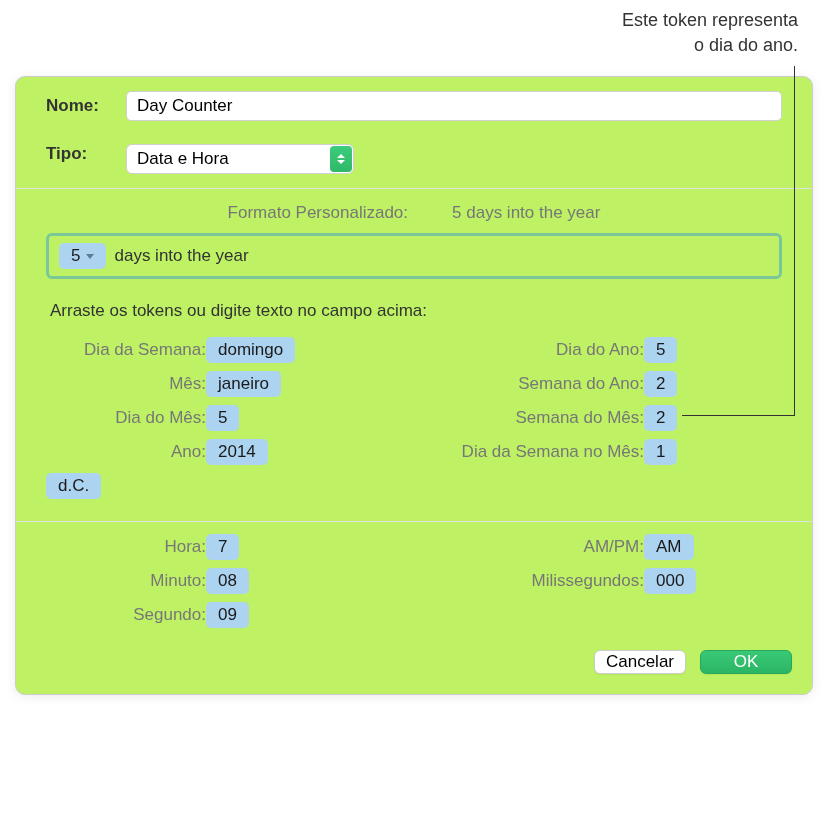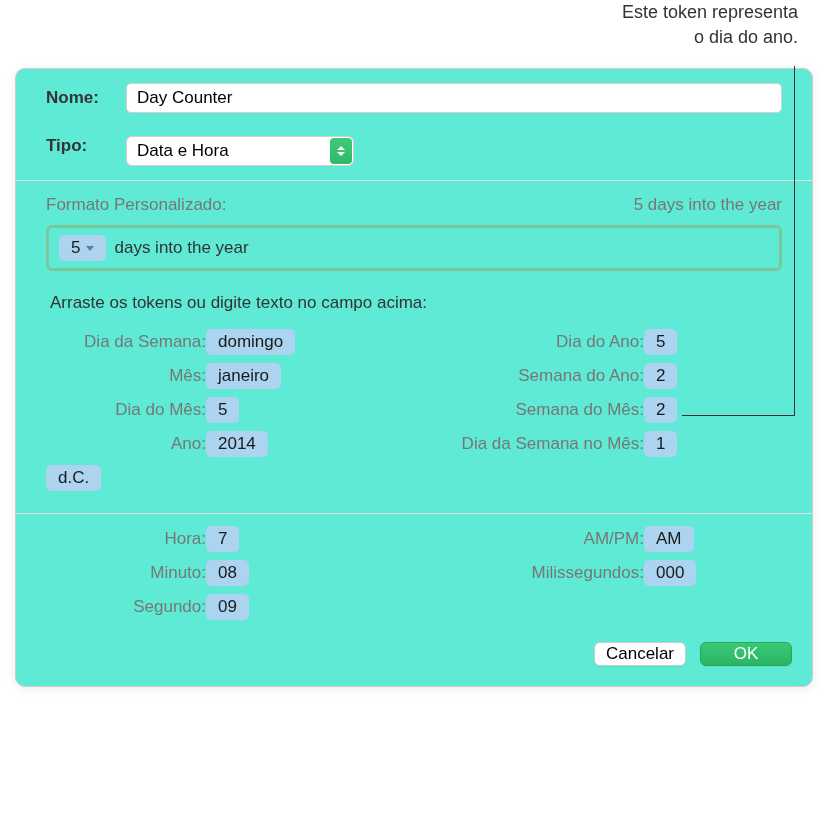--- a/index.html
+++ b/index.html
@@ -7,21 +7,21 @@
       font-family: -apple-system, BlinkMacSystemFont, "Helvetica Neue", Arial, sans-serif;
       font-size: 17px;
       color: #333;
       background: #fff;
       width: 828px;
       height: 830px;
       position: relative;
     }
     .annotation-area {
       position: relative;
-      padding: 0 30px 0 0;
+      padding: 8px 30px 0 0;
       text-align: right;
     }
     .annotation {
       font-size: 18px;
       color: #333;
       line-height: 1.4;
       display: inline-block;
     }
     .annotation-line {
       position: absolute;
@@ -30,21 +30,21 @@
       width: 113px;
       height: 350px;
       right: 33px;
       top: 66px;
       z-index: 10;
     }
     .dialog {
       margin: 18px 15px 0 15px;
       border: 1px solid #ccc;
       border-radius: 10px;
-      background: #5eead4;
+      background: #bef264;
       box-shadow: 0 2px 12px rgba(0,0,0,0.08);
       overflow: hidden;
     }
     .section {
       padding: 14px 30px;
     }
     .divider {
       border-top: 1px solid #e0e0e0;
     }
     .row {
@@ -106,21 +106,21 @@
     }
     .select-arrows::before {
       border-bottom: 4px solid #fff;
       margin-bottom: 2px;
     }
     .select-arrows::after {
       border-top: 4px solid #fff;
     }
     .format-header {
       display: flex;
-      justify-content: space-between;
+      justify-content: center;
       color: #777;
       margin-bottom: 10px;
       gap: 44px;
     }
     .format-field {
       border: 3px solid #7ac89a;
       border-radius: 6px;
       padding: 7px 10px;
       display: flex;
       align-items: center;

